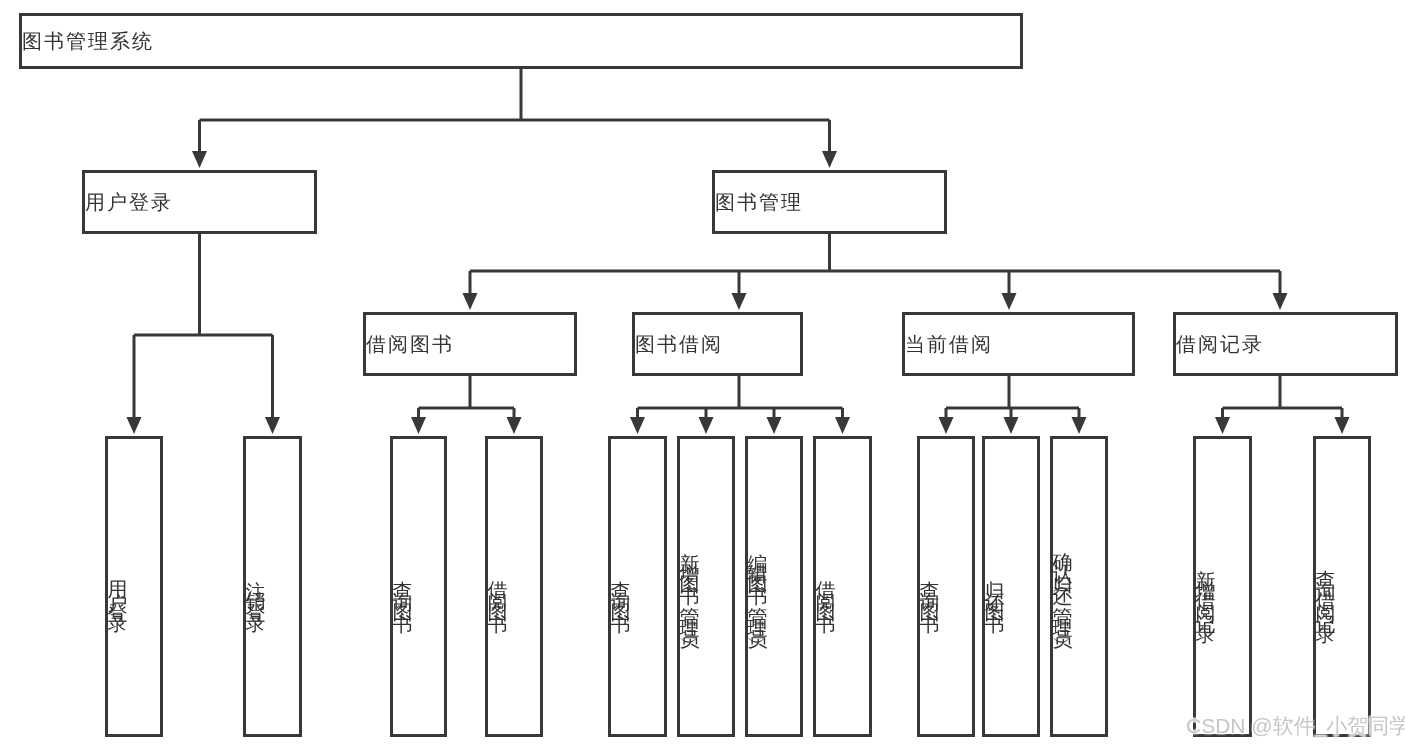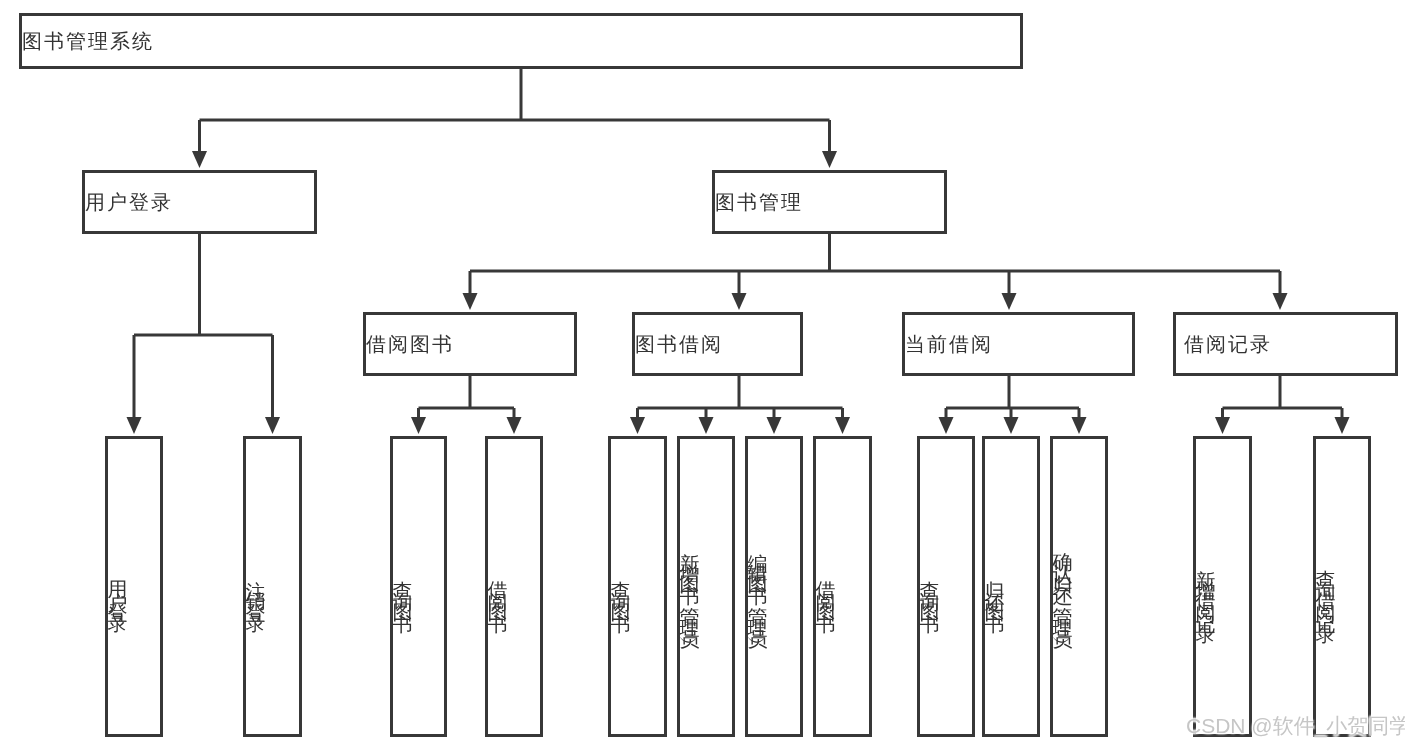--- a/index.html
+++ b/index.html
@@ -43,21 +43,21 @@
     line-height:1;
     white-space:nowrap;
   }
   
   .n-root   {left:19px;  top:13px;  width:1004px; height:56px;}
   .n-l1a    {left:82px;  top:170px; width:235px;  height:64px;}
   .n-l1b    {left:712px; top:170px; width:235px;  height:64px;}
   .n-l2a    {left:363px; top:312px; width:214px;  height:64px;}
   .n-l2b    {left:632px; top:312px; width:171px;  height:64px;}
   .n-l2c    {left:902px; top:312px; width:233px;  height:64px;}
-  .n-l2d    {left:1173px;top:312px; width:225px;  height:64px;padding-left:8px;}
+  .n-l2d    {left:1173px;top:312px; width:225px;  height:64px;}
   .leaf     {top:436px;  height:301px;}
   .f1 {left:105px; width:58px;}
   .f2 {left:243px; width:59px;}
   .f3 {left:390px; width:57px;}
   .f4 {left:485px; width:58px;}
   .f5 {left:608px; width:59px;}
   .f6 {left:677px; width:58px;}
   .f7 {left:745px; width:58px;}
   .f8 {left:813px; width:59px;}
   .f9 {left:917px; width:58px;}

